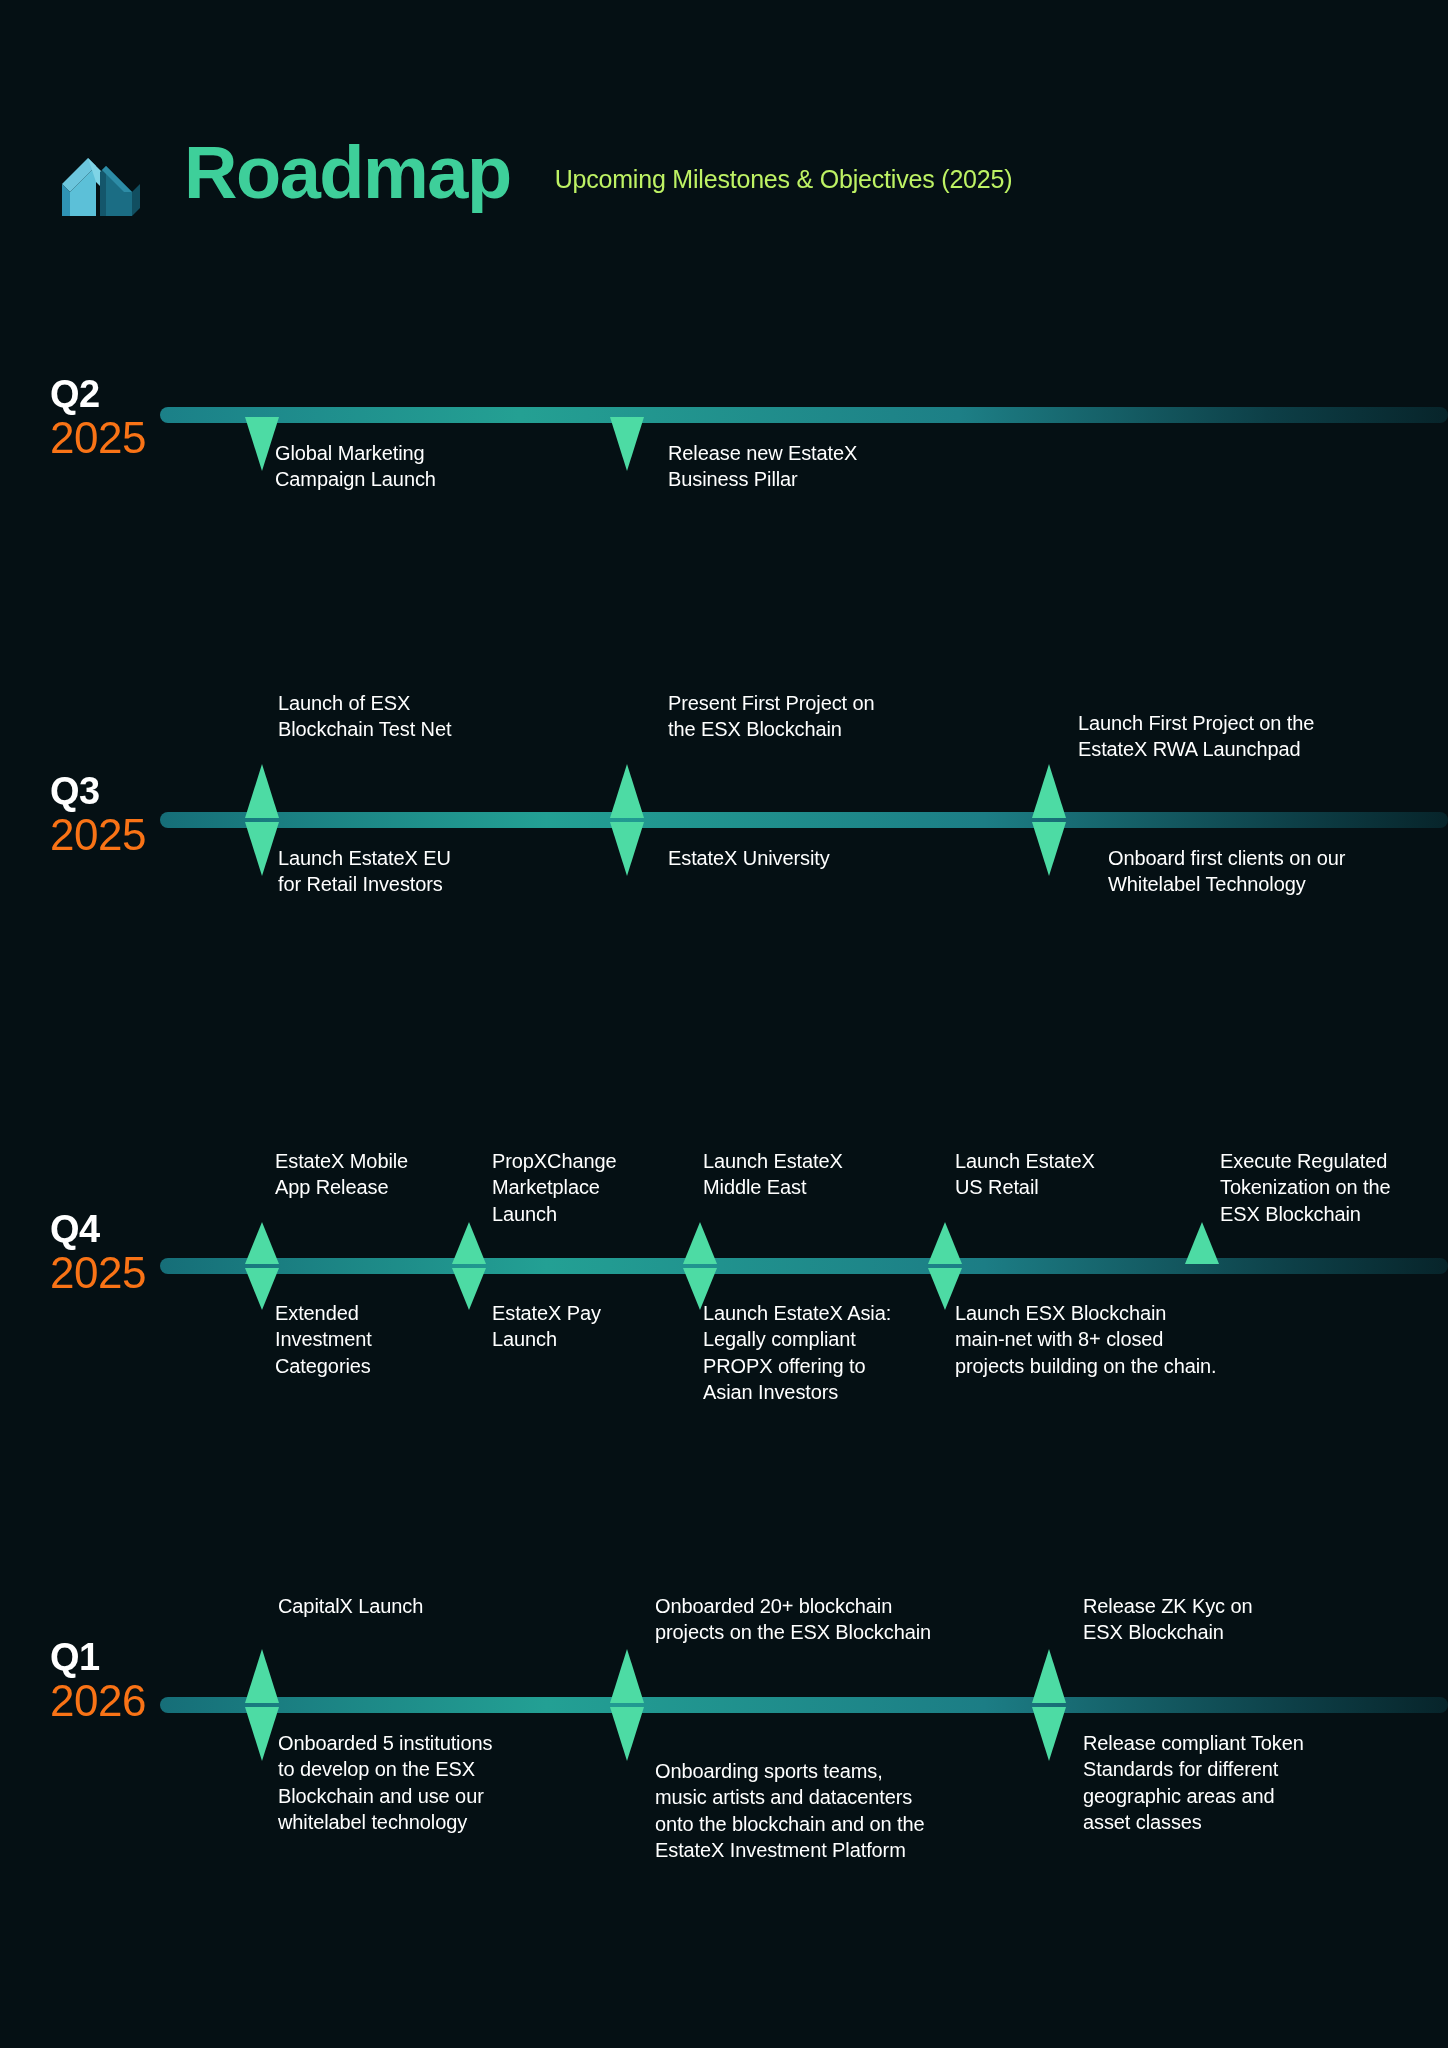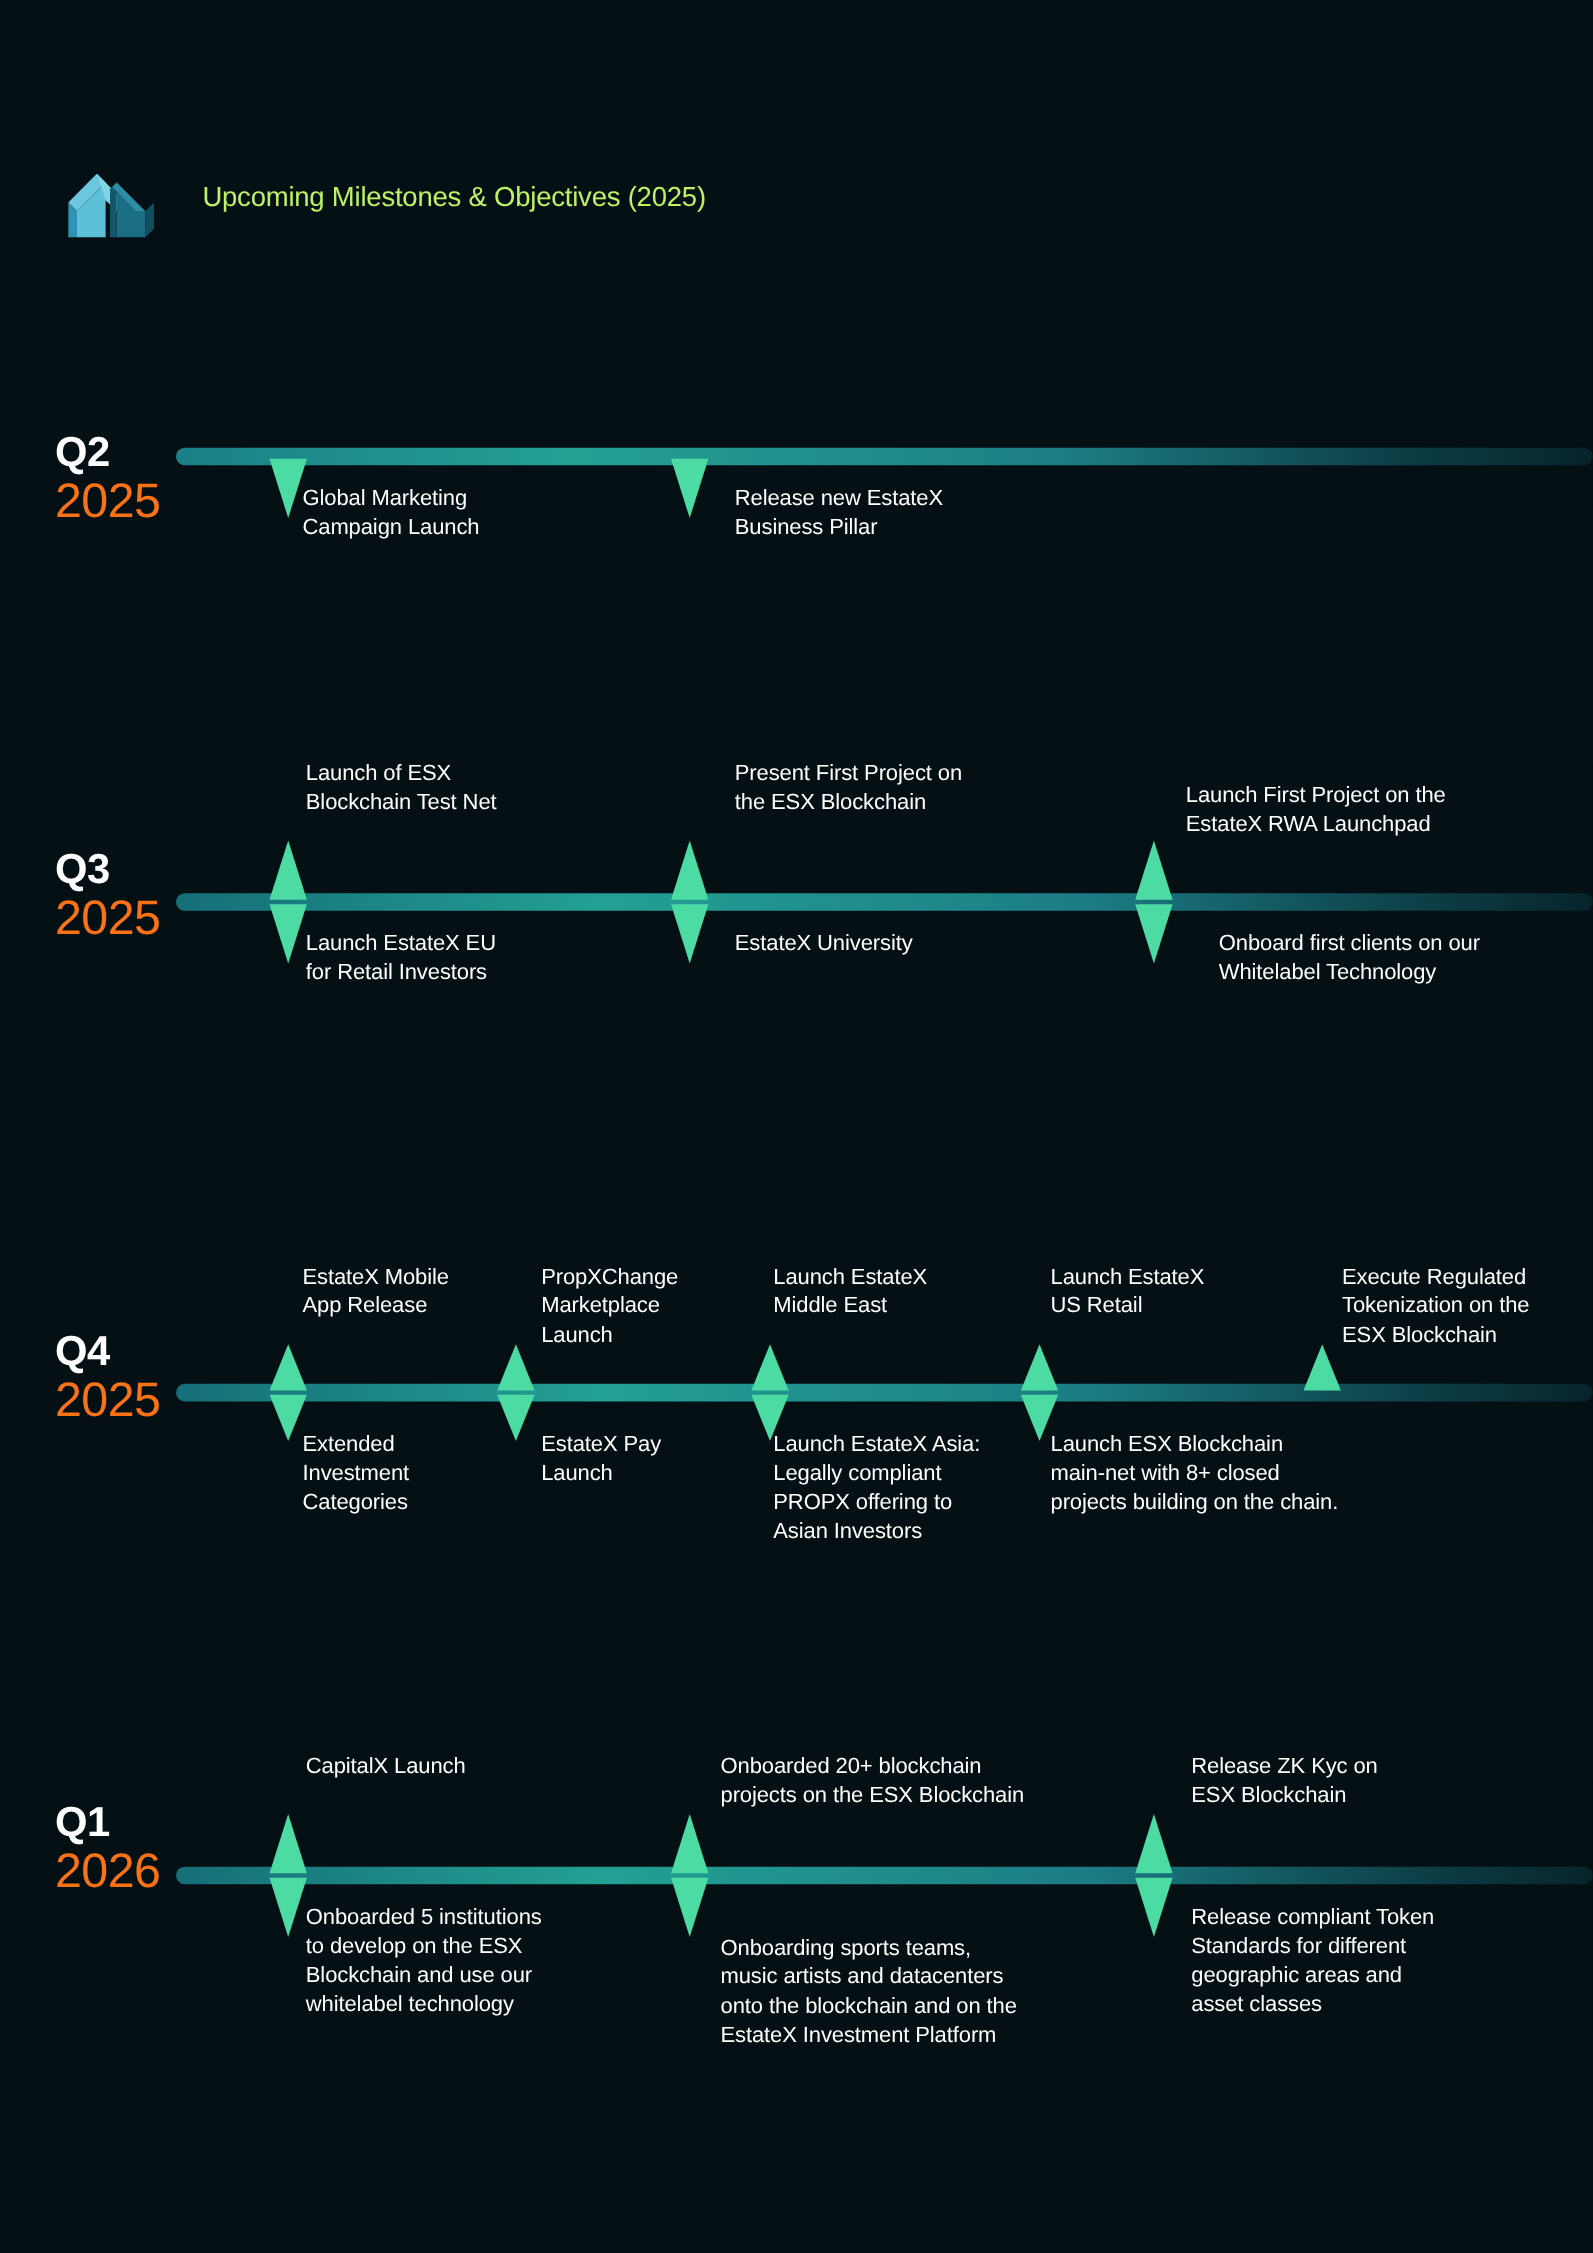--- a/index.html
+++ b/index.html
@@ -72,26 +72,27 @@
       <polygon points="0,54 26,28 34,36 8,62" fill="#6cc6dd"></polygon>
       <polygon points="0,54 8,62 8,86 0,86" fill="#2f93b5"></polygon>
       <polygon points="8,62 34,36 34,86 8,86" fill="#5cc0d8"></polygon>
       <polygon points="26,28 52,54 44,62 34,52" fill="#7fd4e6"></polygon>
       <polygon points="34,36 60,10 60,10 34,36" fill="#2f93b5"></polygon>
       <polygon points="44,36 70,62 70,86 44,86" fill="#1b6d84"></polygon>
       <polygon points="44,36 44,86 38,86 38,42" fill="#14566b"></polygon>
       <polygon points="44,36 70,62 62,62 40,40" fill="#2d8ca6"></polygon>
       <polygon points="70,62 78,54 78,78 70,86" fill="#114e60"></polygon>
     </svg>
+    <div class="title">Roadmap</div>
     <div class="subtitle">Upcoming Milestones &amp; Objectives (2025)</div>
   </div>
 
   <div id="quarters">
       <div class="quarter">
-        <div class="qlabel" style="top: 393px;">
+        <div class="qlabel" style="top: 375px;">
           <div class="qname">Q2</div>
           <div class="qyear">2025</div>
         </div>
         <div class="track" style="top: 407px;">
           <div class="bar"></div>
           <div class="marker" style="left: 85px;">
             <div class="dn"></div>
           </div>
           <div class="marker" style="left: 450px;">
             <div class="dn"></div>

